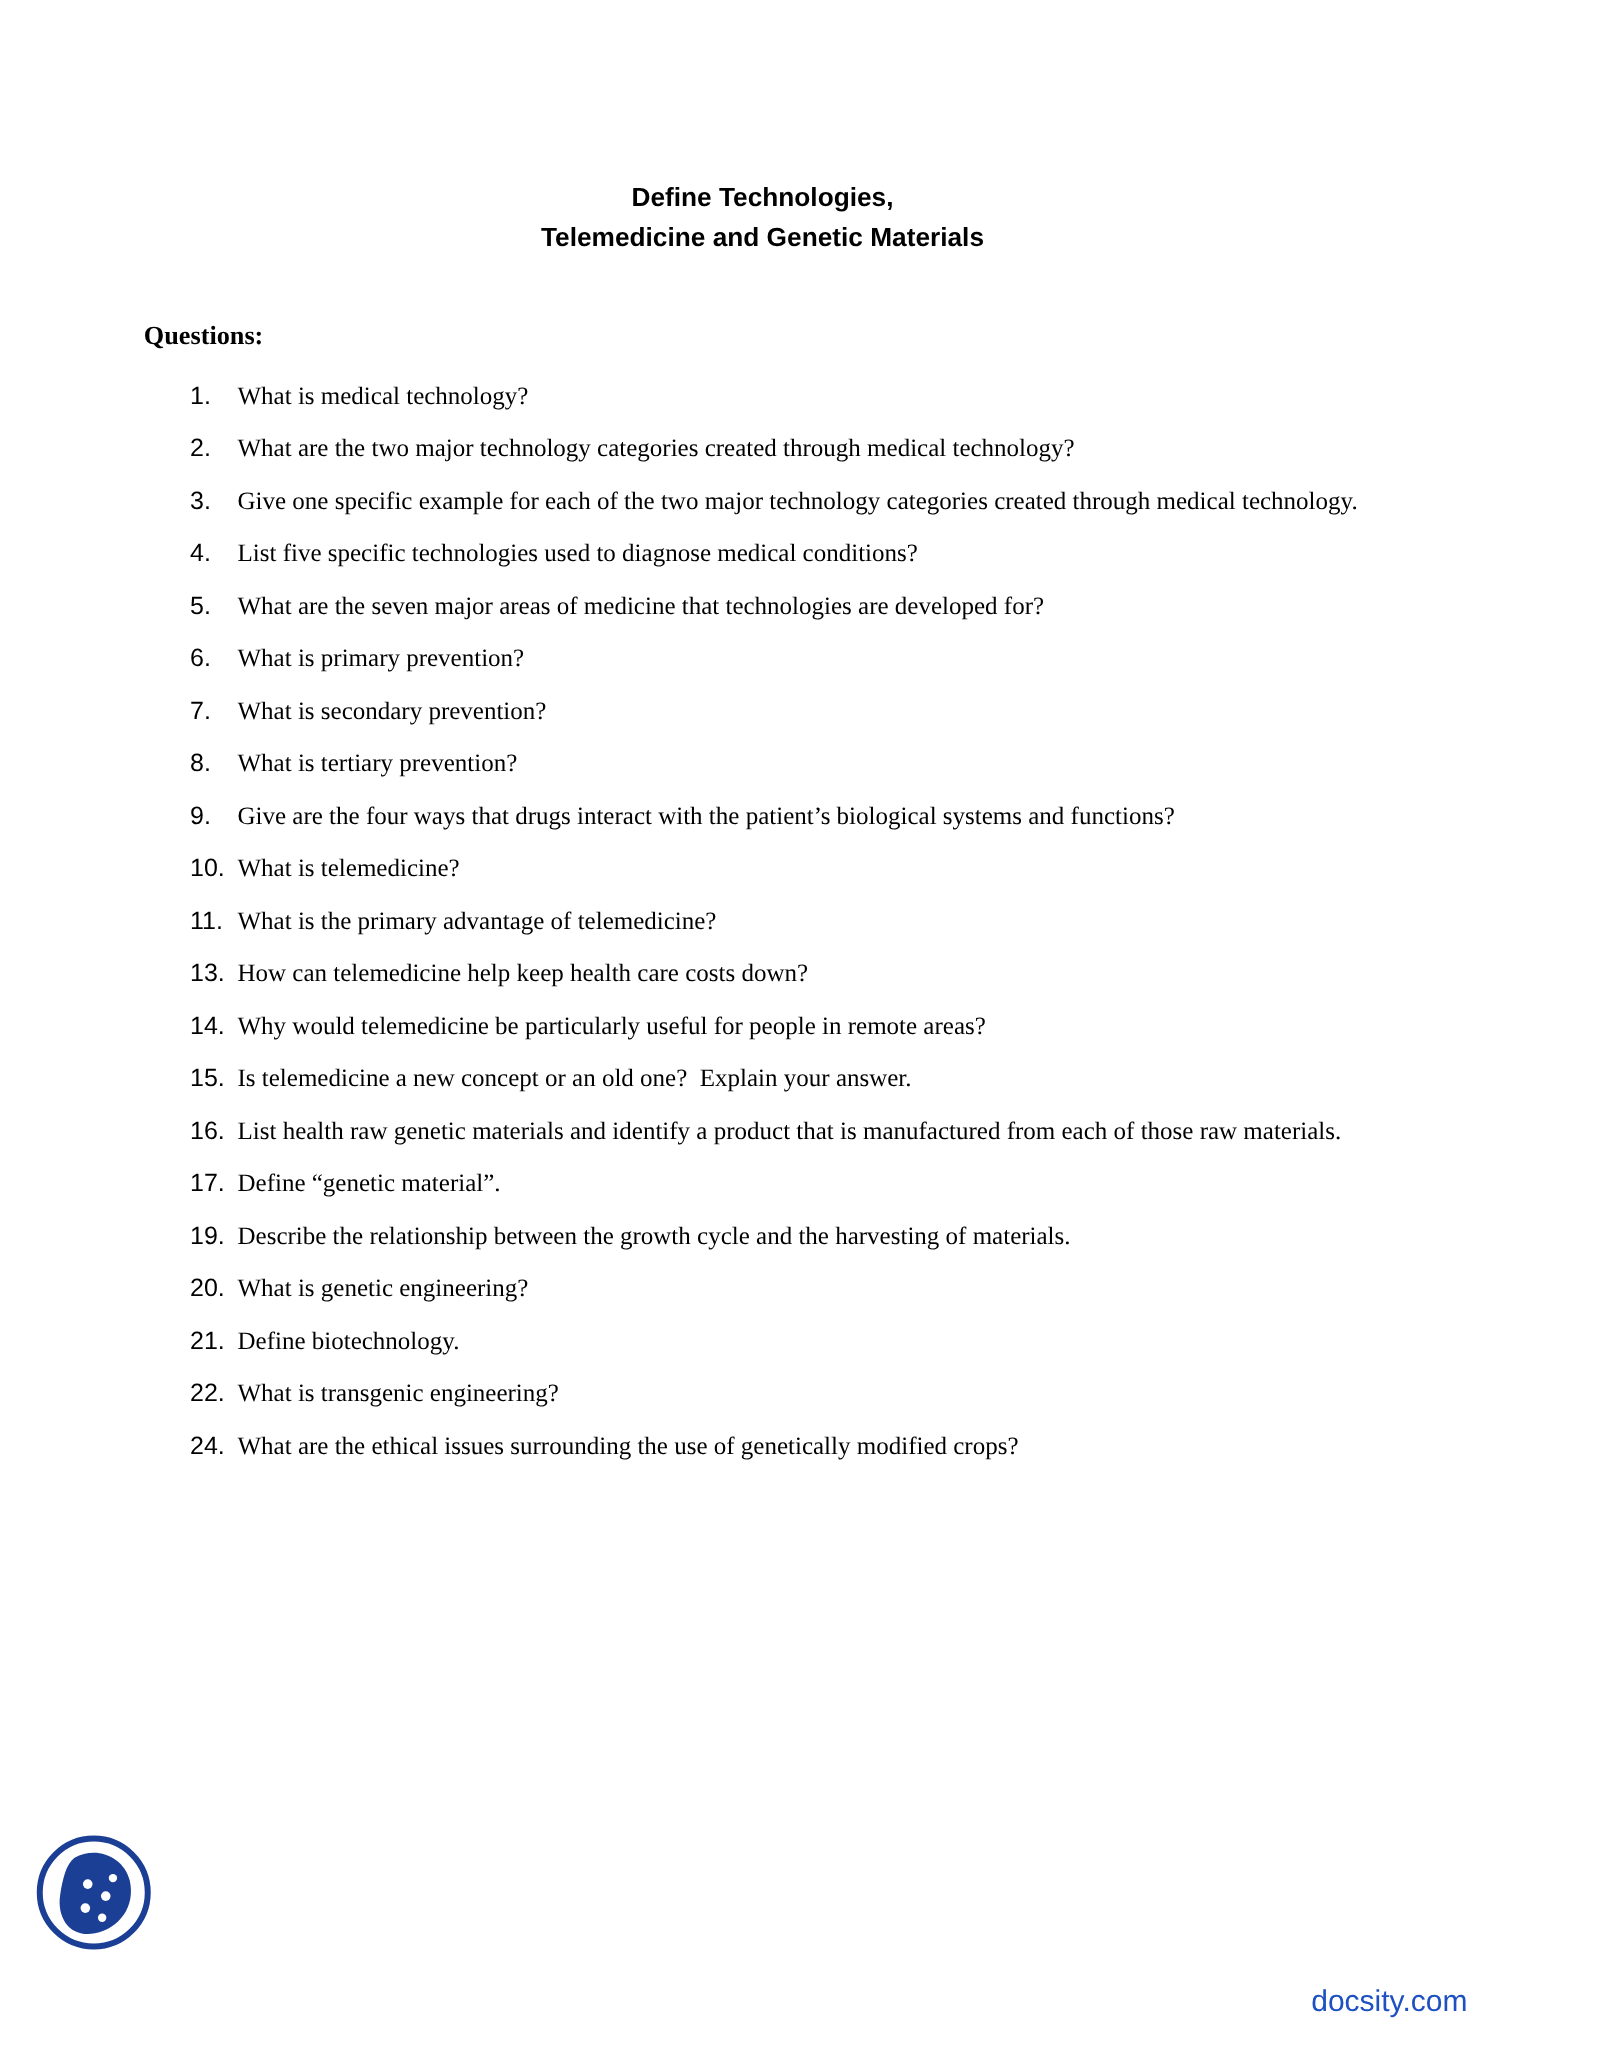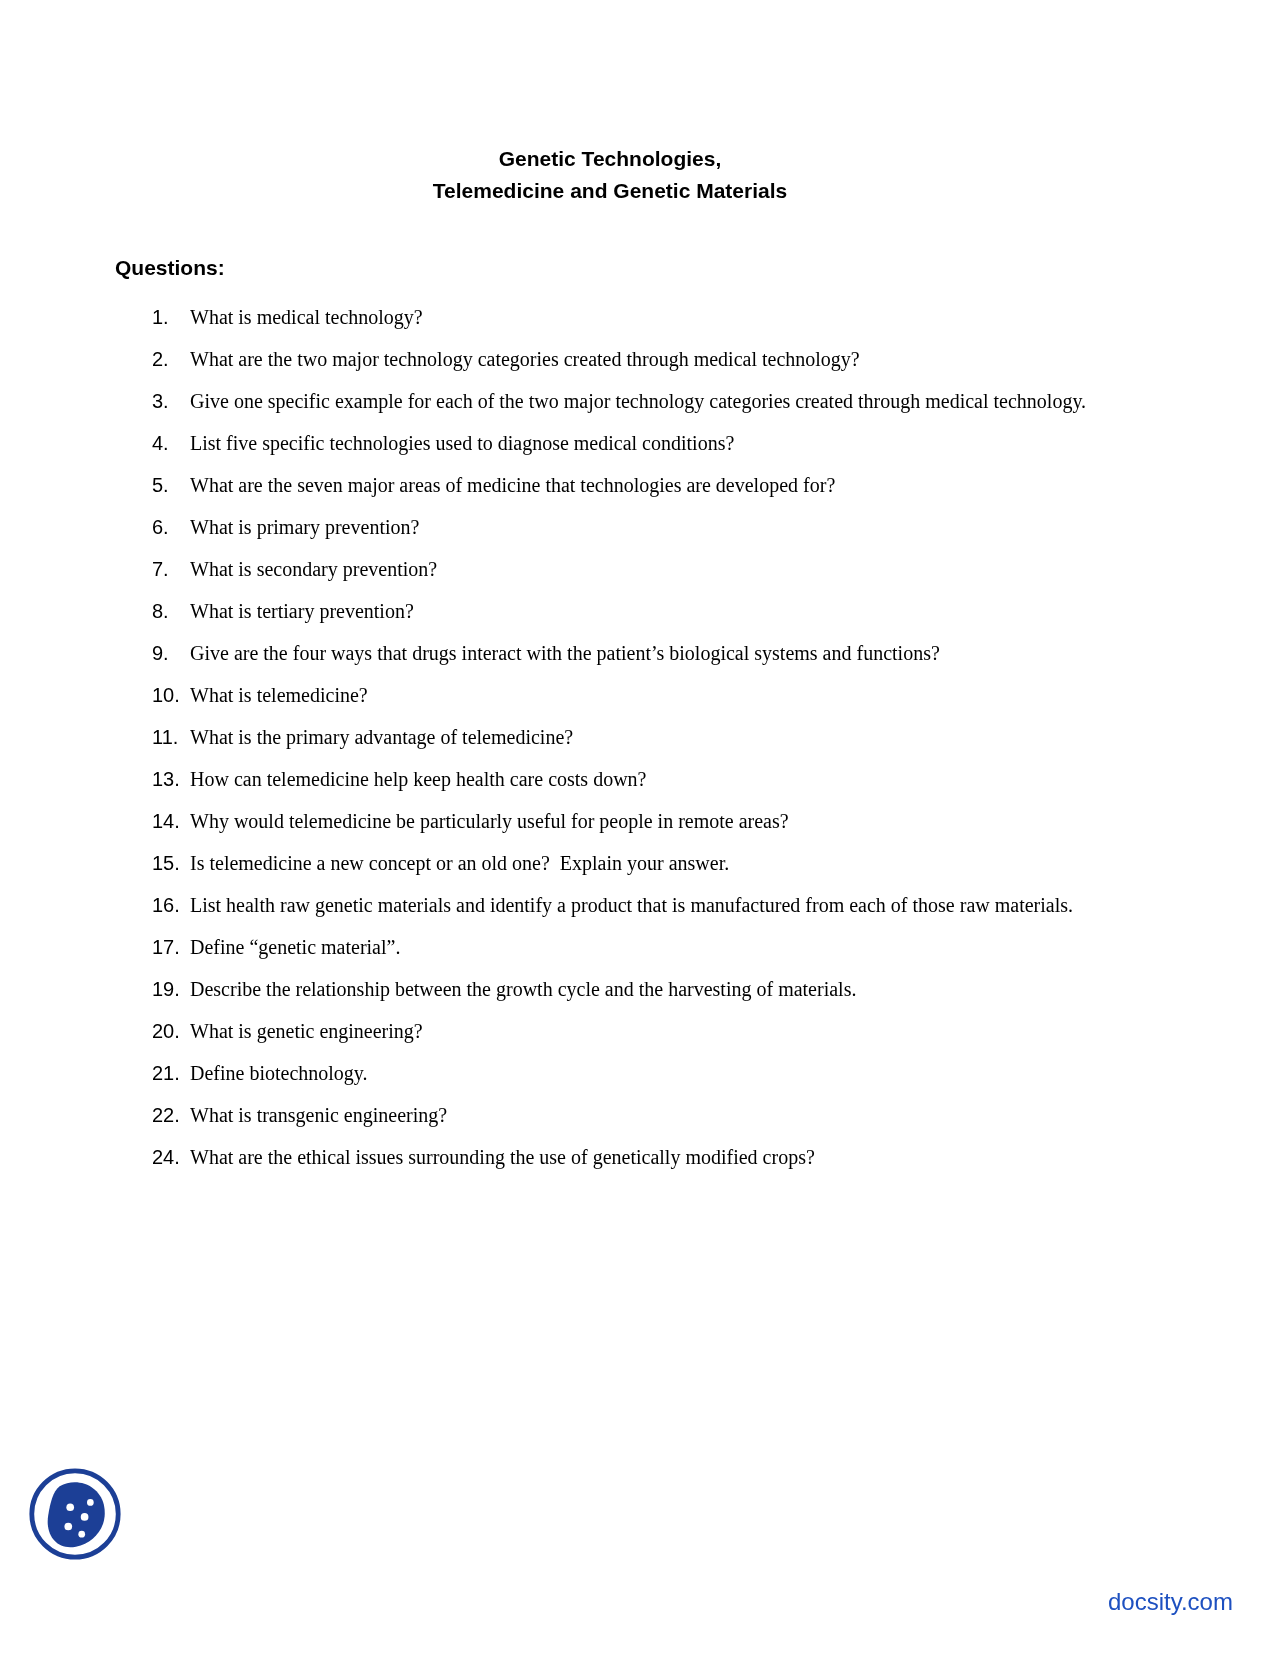--- a/index.html
+++ b/index.html
@@ -14,46 +14,46 @@
     font-family:"Liberation Sans", sans-serif;
     color:var(--text-black);
   }
   .page{ position:relative; width:1280px; height:1656px; padding-top:143px; }
   .title{
     margin-left:115px; width:990px; text-align:center;
     font-size:21px; font-weight:700; line-height:32px;
   }
   .heading{
     margin:47px 15px 0 115px;
-    font-size:21px; font-weight:700; line-height:28px;
+    font-size:21px; font-weight:700; line-height:28px;font-family:Liberation Serif, serif;
   }
   .qlist{
     margin:14px 0 0 152px; width:948px;
     font-size:20px;
   }
   .qrow{ display:flex; line-height:42px; }
   .qnum{ flex:0 0 38px; white-space:nowrap; }
   .qtext{ width:910px; white-space:pre-wrap;font-family:Liberation Serif, serif; }
   .footer-logo{ position:absolute; left:27px; top:1466px; width:96px; height:96px; }
   .logo-ring{ fill:#ffffff; stroke:var(--logo-blue); }
   .logo-fill{ fill:var(--logo-blue); }
   .logo-dot{ fill:#ffffff; }
   .site-link{
-    position:absolute; left:1108px; top:1588px;
+    position:absolute; left:1049px; top:1588px;
     font-size:24px; color:var(--link-blue);
     text-decoration:none; cursor:pointer;
   }
 </style>
 </head>
 <body>
 
 <div class="page">
 
   <div class="title">
-    <div>Genetic Technologies,</div>
+    <div>Define Technologies,</div>
     <div>Telemedicine and Genetic Materials</div>
   </div>
 
   <div class="heading">Questions:</div>
 
   <div class="qlist">
       <div class="qrow">
         <div class="qnum">1.</div>
         <div class="qtext">What is medical technology?</div>
       </div>

